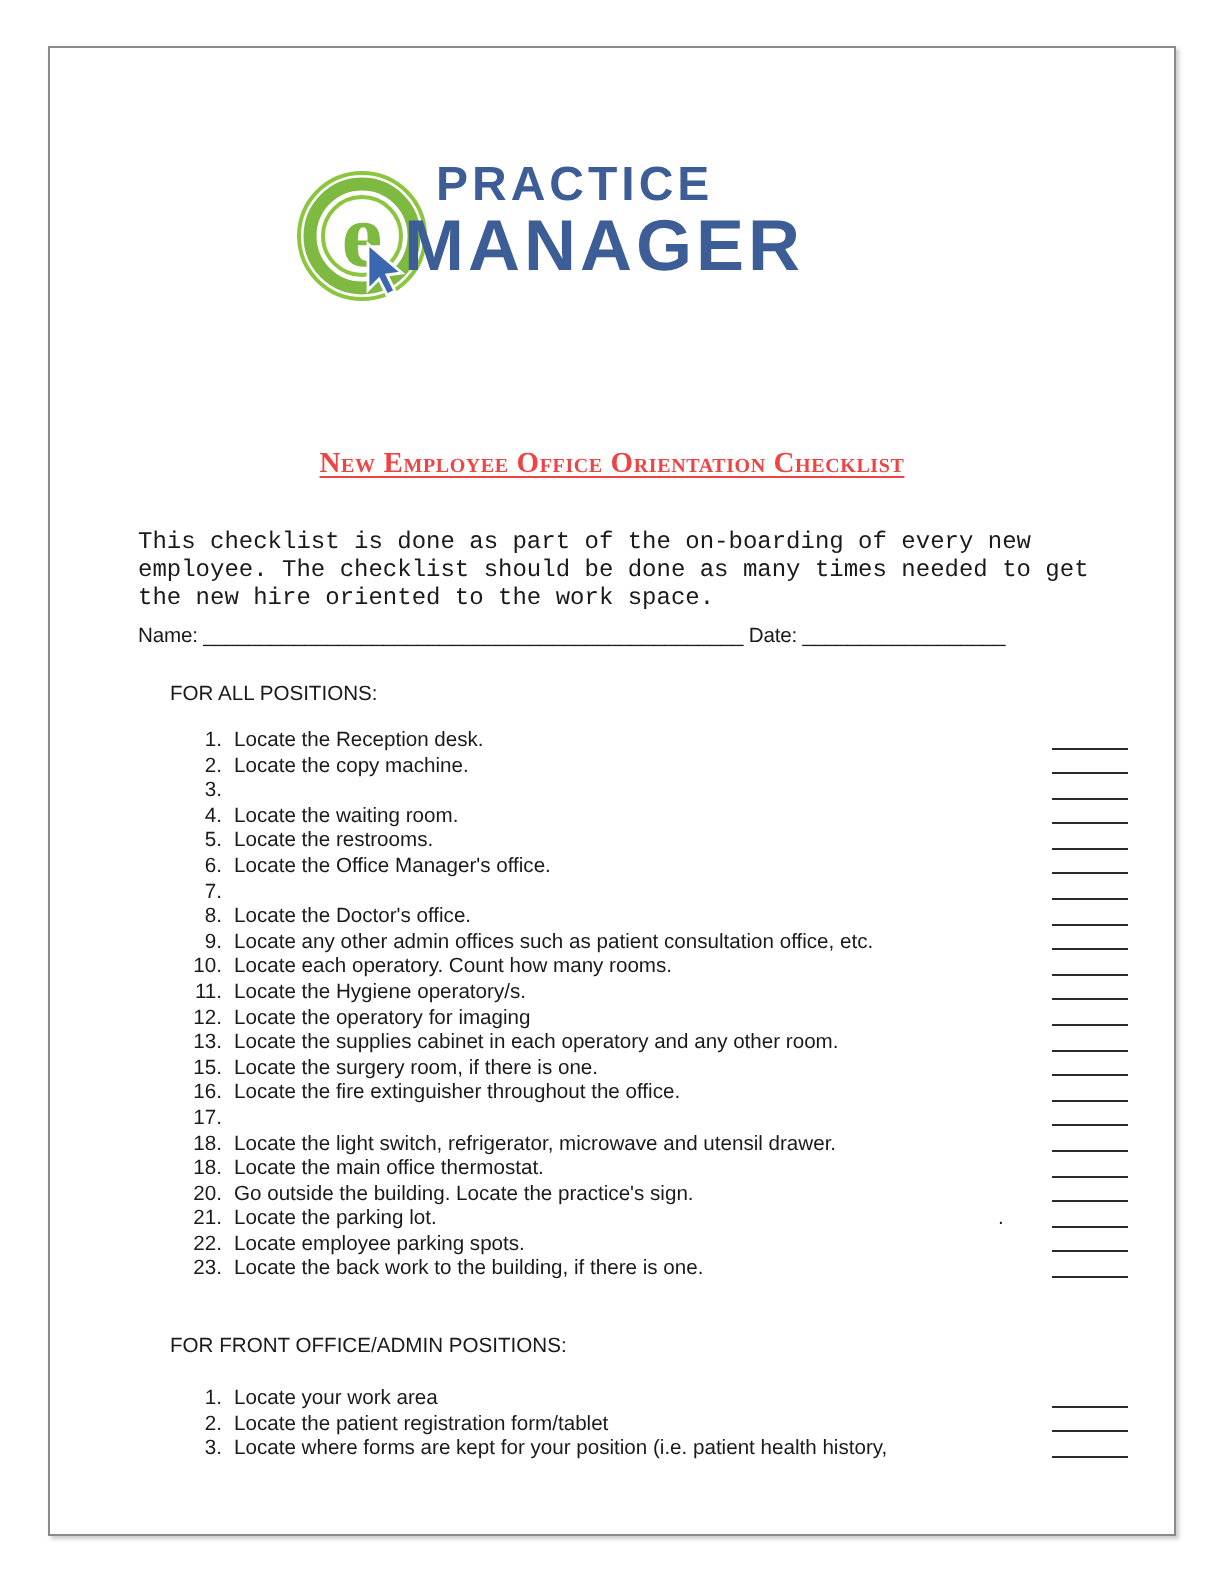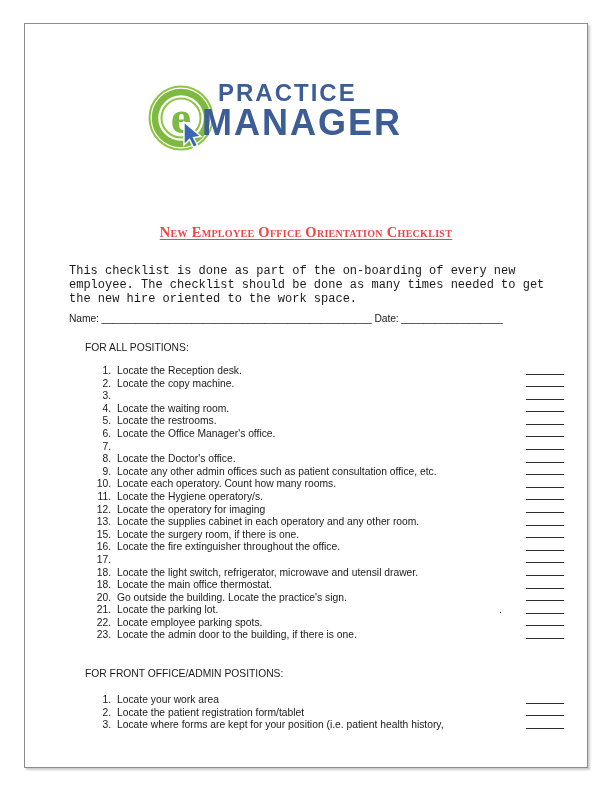--- a/index.html
+++ b/index.html
@@ -319,21 +319,21 @@
             <span class="cl-blank"></span>
             <span class="cl-stray">.</span>
           </div>
           <div class="cl-row">
             <span class="cl-num">22.</span>
             <span class="cl-label">Locate employee parking spots.</span>
             <span class="cl-blank"></span>
           </div>
           <div class="cl-row">
             <span class="cl-num">23.</span>
-            <span class="cl-label">Locate the admin door to the building, if there is one.</span>
+            <span class="cl-label">Locate the back work to the building, if there is one.</span>
             <span class="cl-blank"></span>
           </div>
         </div>
 
       <div class="section-head sh-2">FOR FRONT OFFICE/ADMIN POSITIONS:</div>
 
       <div class="checklist cl-2">
           <div class="cl-row">
             <span class="cl-num">1.</span>
             <span class="cl-label">Locate your work area</span>

